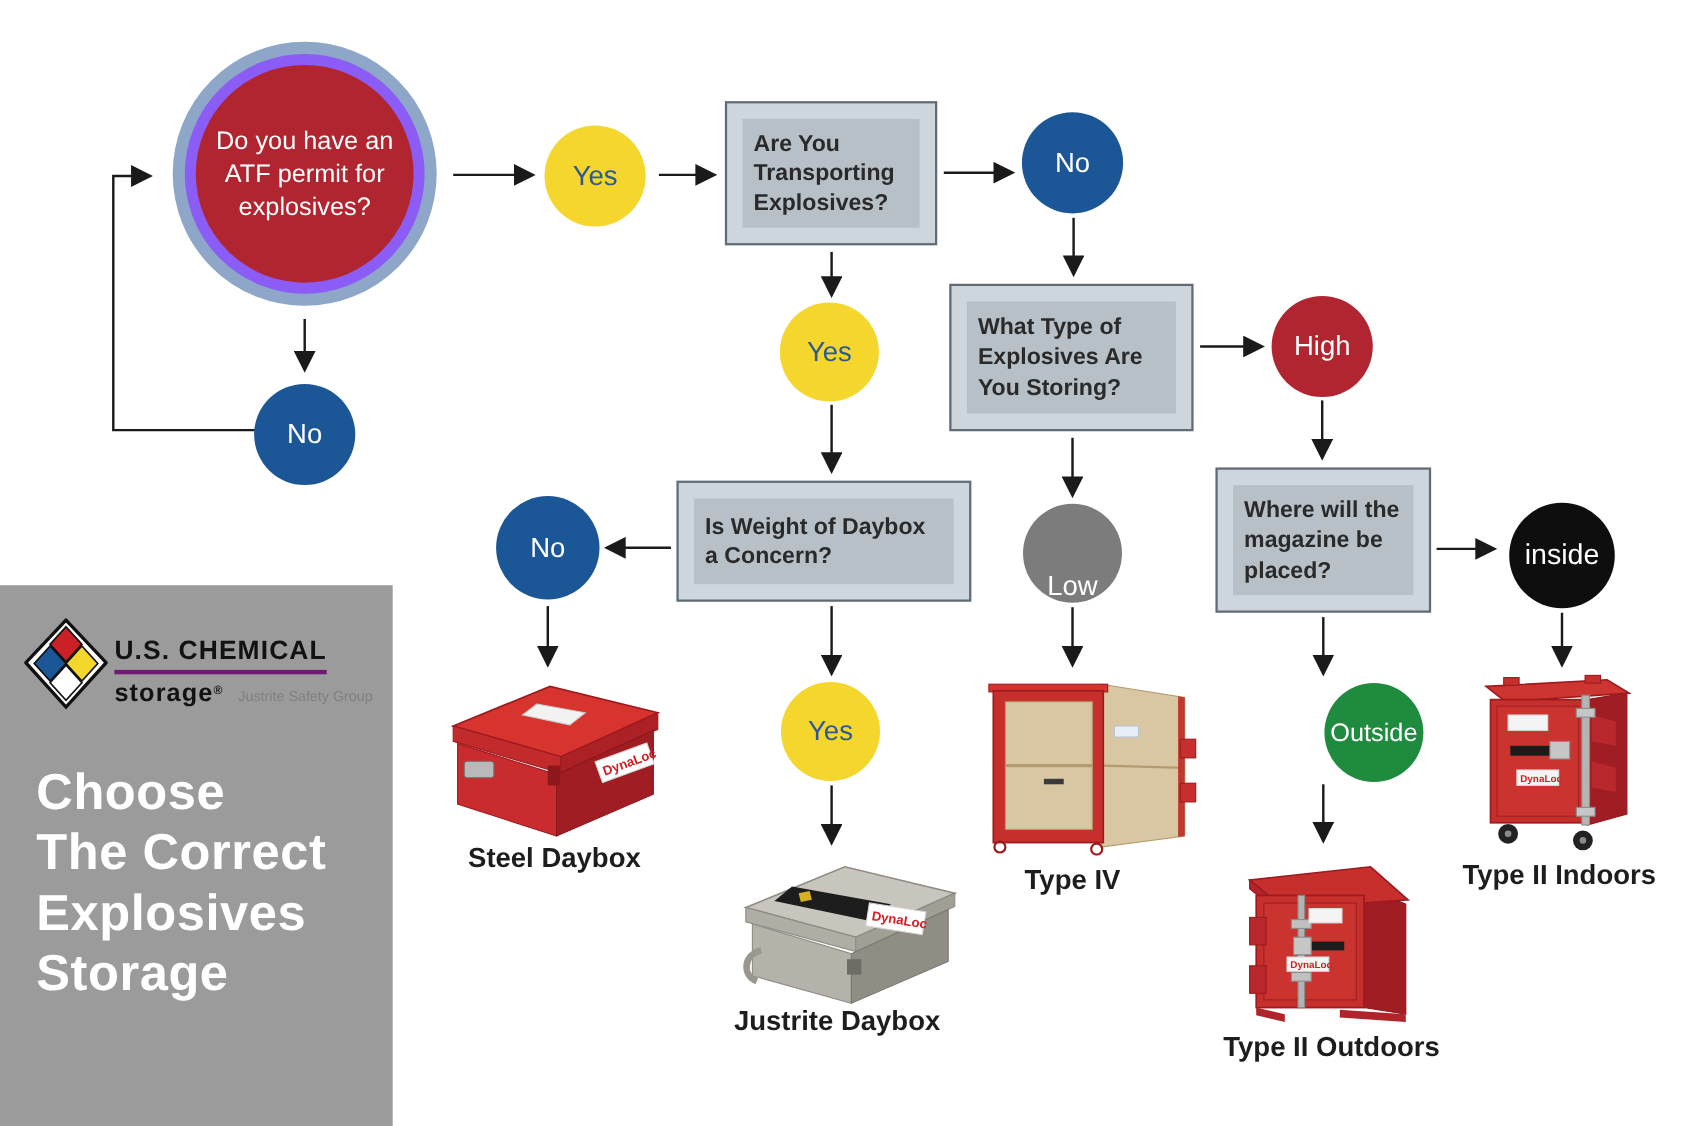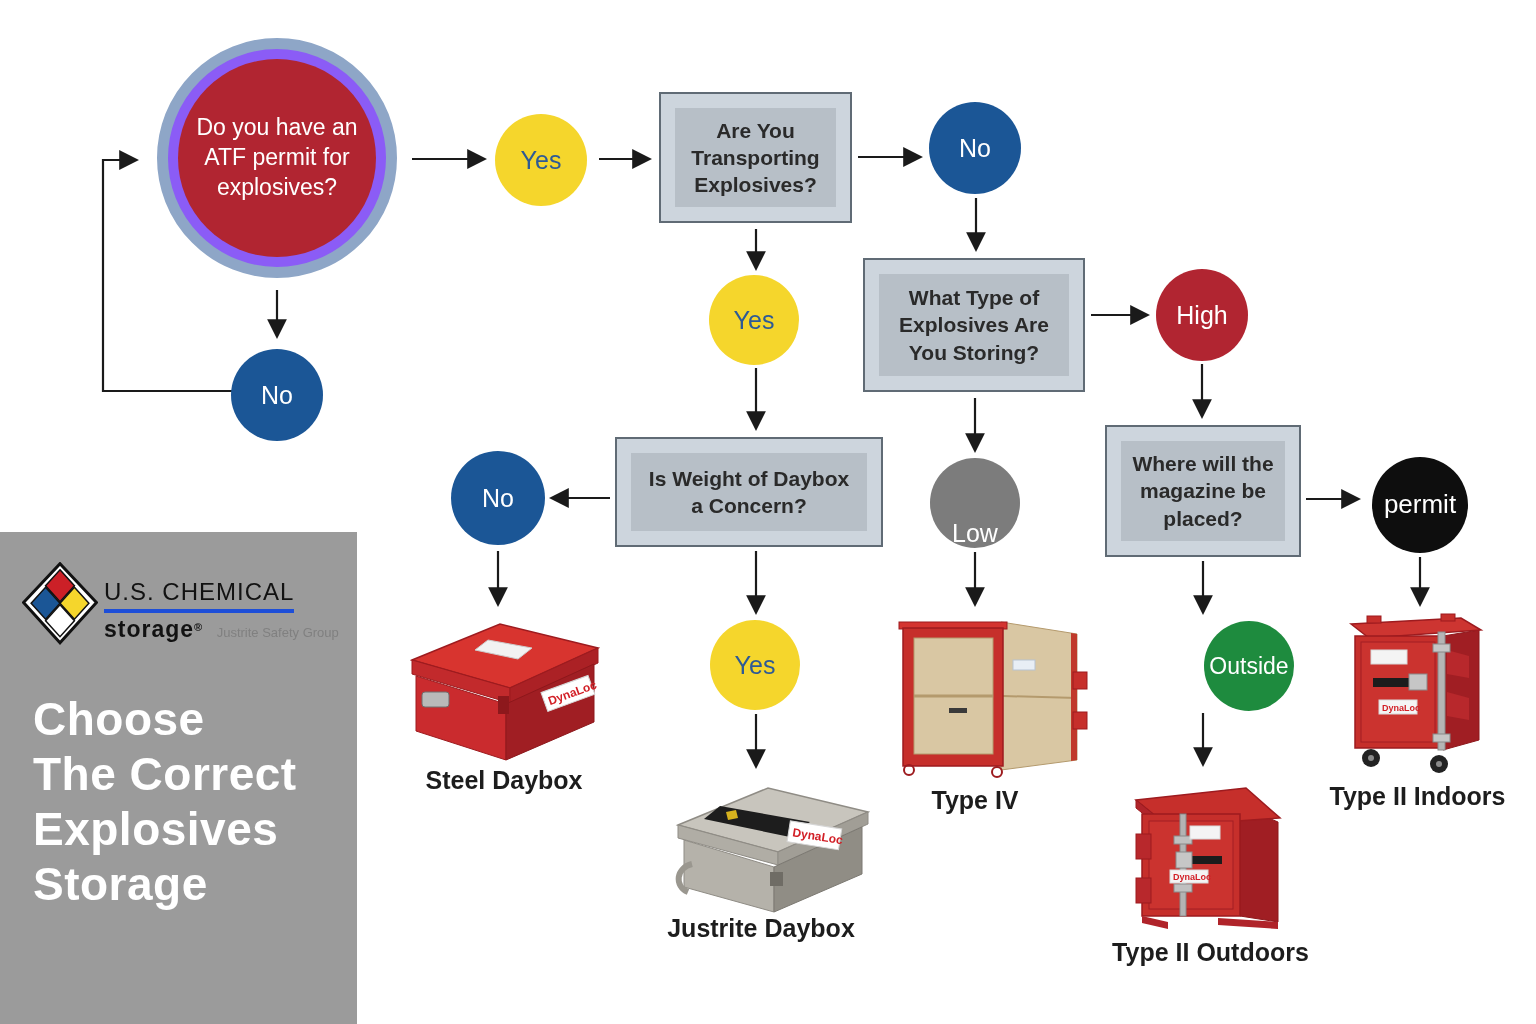--- a/index.html
+++ b/index.html
@@ -30,35 +30,35 @@
     font-size:23px;line-height:1.3;
   }
   .start-core span{display:block;max-width:162px;}
   
   .qbox{
     position:absolute;background:#cdd5dd;border:2px solid #606b75;box-sizing:border-box;
     padding:14px;display:flex;
   }
   .qbox-inner{
     flex:1;background:#b7bfc7;display:flex;align-items:center;justify-content:center;
-    text-align:center;font-weight:bold;color:#2a2a2a;font-size:21px;line-height:1.3;
+    text-align:left;font-weight:bold;color:#2a2a2a;font-size:21px;line-height:1.3;
     padding:0 10px;
   }
   
   .plabel{
     position:absolute;text-align:center;font-weight:bold;color:#1d1d1d;font-size:25px;
   }
   .product{position:absolute;}
   
   .panel{position:absolute;left:0;top:532px;width:357px;height:492px;background:#9b9b9b;}
   .logo-diamond{position:absolute;left:22px;top:30px;}
   .brand{position:absolute;left:104px;top:46px;}
   .brand-top{
-    display:inline-block;font-size:24px;font-weight:normal;letter-spacing:1px;color:#121212;
-    border-bottom:4px solid #1d4ed8;padding-bottom:3px;
+    display:inline-block;font-size:24px;font-weight:bold;letter-spacing:1px;color:#121212;
+    border-bottom:4px solid #701a75;padding-bottom:3px;
   }
   .brand-bottom{margin-top:3px;white-space:nowrap;}
   .brand-storage{font-size:23px;font-weight:bold;color:#121212;letter-spacing:1px;}
   .brand-reg{font-size:11px;color:#121212;vertical-align:super;font-weight:bold;}
   .brand-group{font-size:13px;color:#808080;margin-left:10px;}
   .panel-title{
     position:absolute;left:33px;top:160px;color:#ffffff;font-weight:bold;
     font-size:46px;line-height:55px;letter-spacing:0.5px;
   }
   .panel-title span{display:block;}
@@ -120,21 +120,21 @@
   <div class="circle c-red" style="left:1156px;top:269px;width:92px;height:92px;">
     <span>High</span>
   </div>
   <div class="circle c-blue" style="left:451px;top:451px;width:94px;height:94px;">
     <span>No</span>
   </div>
   <div class="circle c-gray" style="left:930px;top:458px;width:90px;height:90px;align-items:flex-end;">
     <span>Low</span>
   </div>
   <div class="circle c-black" style="left:1372px;top:457px;width:96px;height:96px;font-size:26px;">
-    <span>permit</span>
+    <span>inside</span>
   </div>
   <div class="circle c-yellow" style="left:710px;top:620px;width:90px;height:90px;">
     <span>Yes</span>
   </div>
   <div class="circle c-green" style="left:1158px;top:621px;width:90px;height:90px;font-size:23px;margin-left:46px;">
     <span>Outside</span>
   </div>
 
   <div class="qbox" style="left:659px;top:92px;width:193px;height:131px;">
     <div class="qbox-inner">Are You Transporting Explosives?</div>

